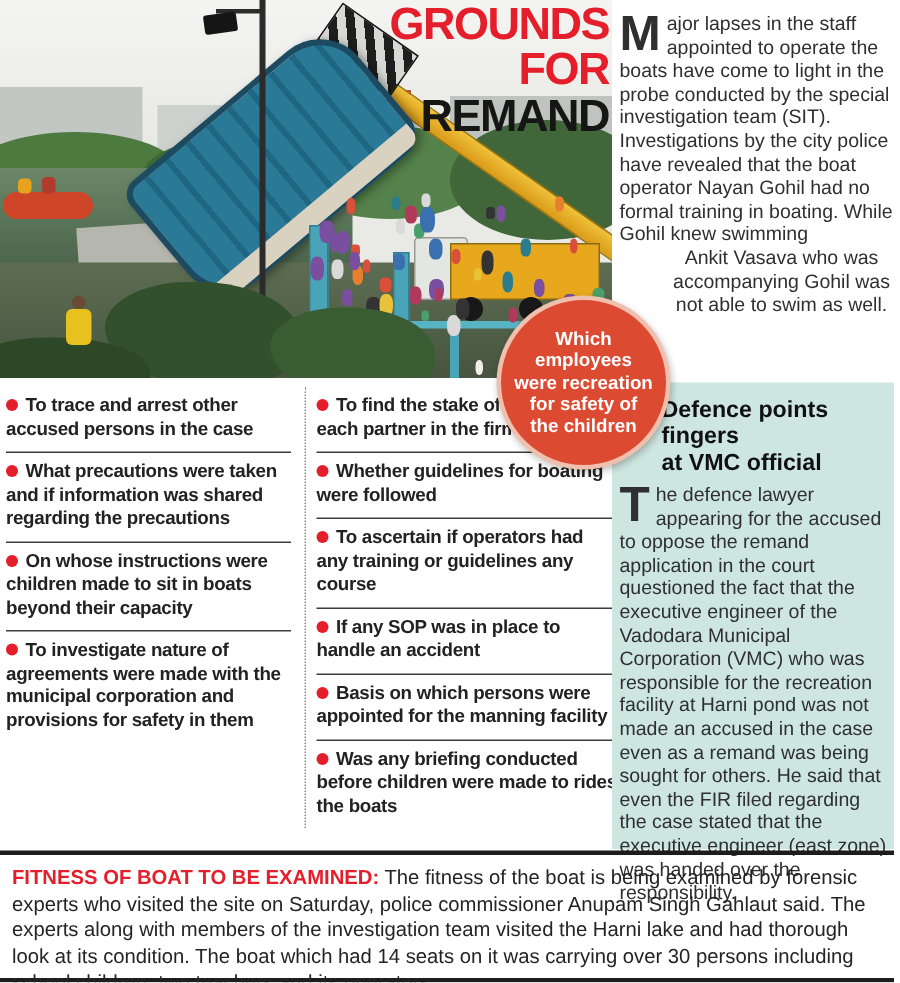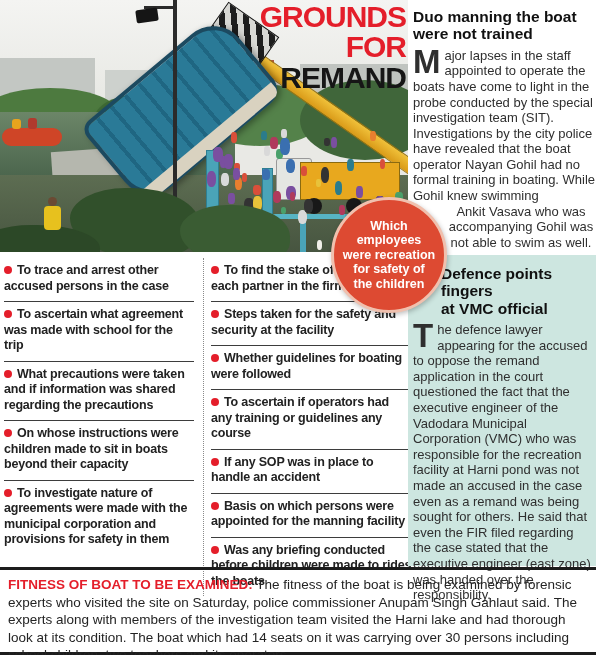--- a/index.html
+++ b/index.html
@@ -192,39 +192,35 @@
     <div class="shrub" style="left:-20px;top:225px;width:120px;height:45px;background:#2c4827;"></div>
     <div class="fig-yellow"></div>
   </div>
 
   <div id="title">
     <div class="t1">GROUNDS FOR</div>
     <div class="t2">REMAND</div>
   </div>
 
   <div id="duo">
-    <div class="sec-head">Duo manning the boat
-were not trained</div>
     <div class="body-txt">
       <span class="dropcap">M</span><span>ajor lapses in the staff appointed to operate the boats have come to light in the probe conducted by the special investigation team (SIT). Investigations by the city police have revealed that the boat operator Nayan Gohil had no formal training in boating. While Gohil knew swimming</span>
       <div class="wrap-right">Ankit Vasava who was accompanying Gohil was not able to swim as well.</div>
     </div>
   </div>
 
   <div class="bullet-col" id="bullets-left">
     <div class="bi"><span class="bdot"></span><span>To trace and arrest other accused persons in the case</span></div>
-    <div class="bi"><span class="bdot"></span><span>To ascertain what agreement was made with school for the trip</span></div>
     <div class="bi"><span class="bdot"></span><span>What precautions were taken and if information was shared regarding the precautions</span></div>
     <div class="bi"><span class="bdot"></span><span>On whose instructions were children made to sit in boats beyond their capacity</span></div>
     <div class="bi"><span class="bdot"></span><span>To investigate nature of agreements were made with the municipal corporation and provisions for safety in them</span></div>
   </div>
 
   <div class="bullet-col" id="bullets-mid">
     <div class="bi bi-narrow"><span class="bdot"></span><span>To find the stake of each partner in the firm</span></div>
-    <div class="bi"><span class="bdot"></span><span>Steps taken for the safety and security at the facility</span></div>
     <div class="bi"><span class="bdot"></span><span>Whether guidelines for boating were followed</span></div>
     <div class="bi"><span class="bdot"></span><span>To ascertain if operators had any training or guidelines any course</span></div>
     <div class="bi"><span class="bdot"></span><span>If any SOP was in place to handle an accident</span></div>
     <div class="bi"><span class="bdot"></span><span>Basis on which persons were appointed for the manning facility</span></div>
     <div class="bi"><span class="bdot"></span><span>Was any briefing conducted before children were made to rides the boats</span></div>
   </div>
 
   <div id="defence">
     <div class="sec-head">Defence points fingers
 at VMC official</div>

